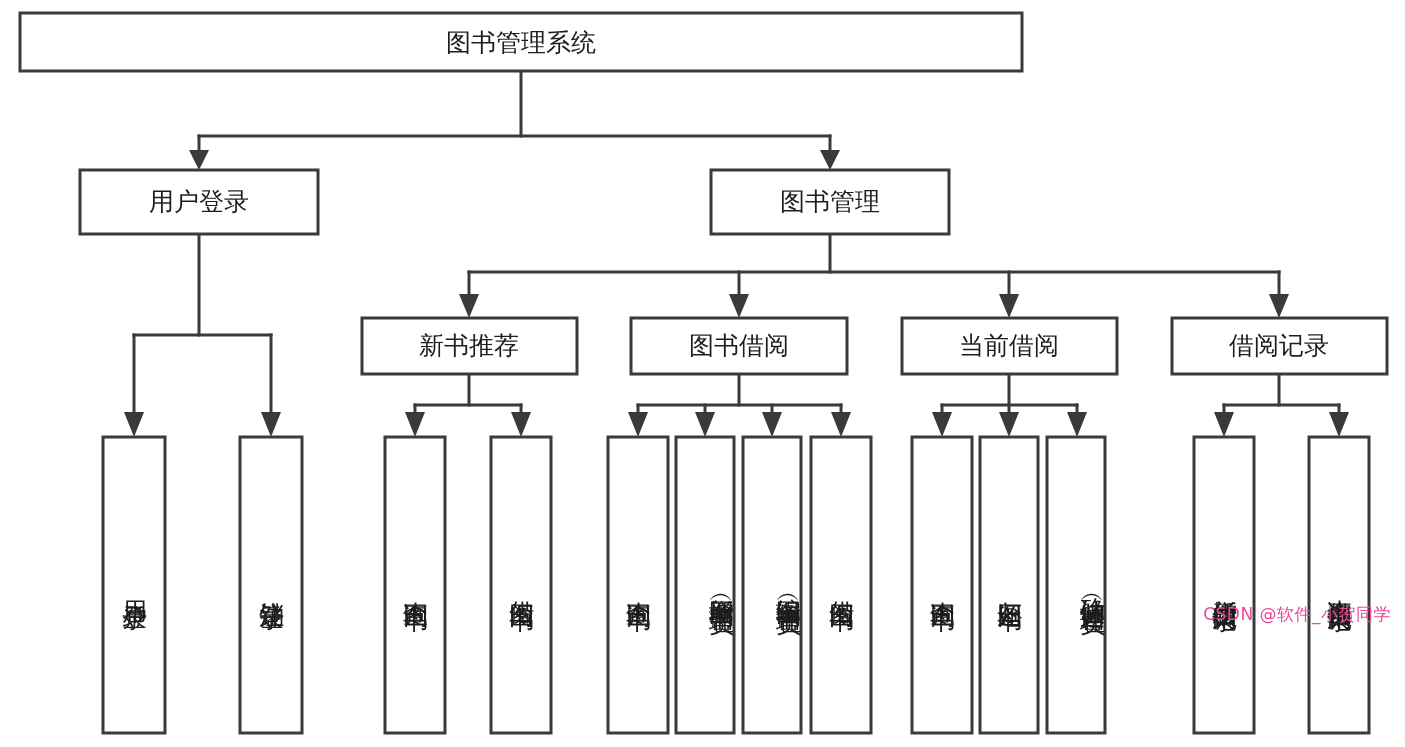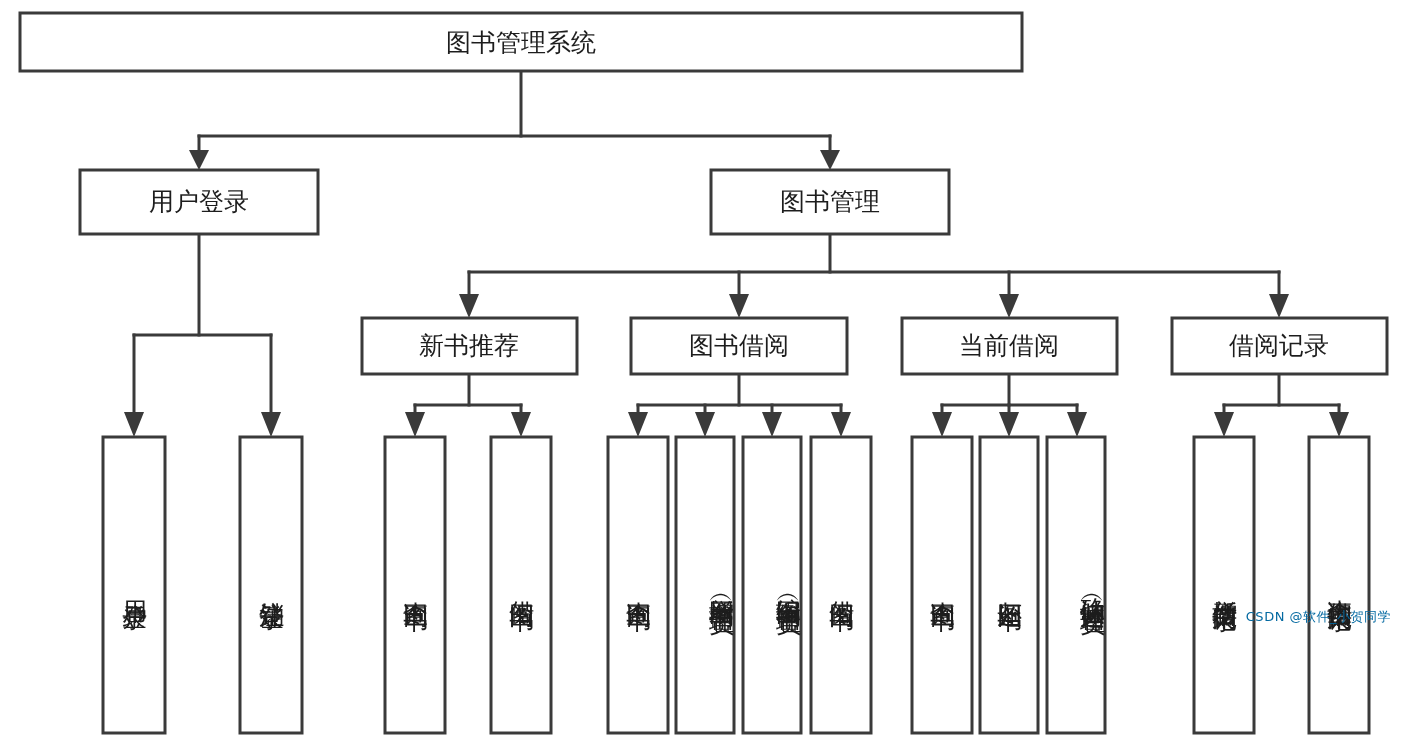--- a/index.html
+++ b/index.html
@@ -64,22 +64,22 @@
     pointer-events: none;
   }
   .leaf-label.centered {
     align-items: center;
   }
   .watermark {
     position: absolute;
     right: 14px;
     bottom: 6px;
     font-family: "DejaVu Sans", "Liberation Sans", sans-serif;
-    font-size: 13px;
-    color: #0369a1;
+    font-size: 17px;
+    color: #ec4899;
     letter-spacing: 0.5px;
     white-space: nowrap;
   }
 </style>
 </head>
 <body>
 
 <div id="diagram-root">
 
   <svg class="flow" viewBox="0 0 1405 747">

